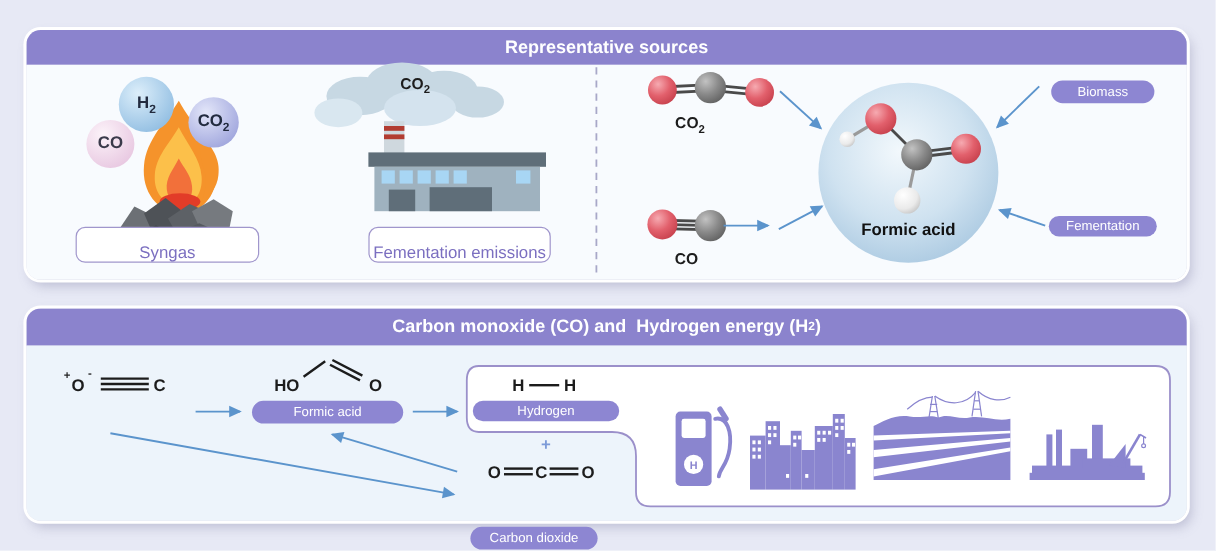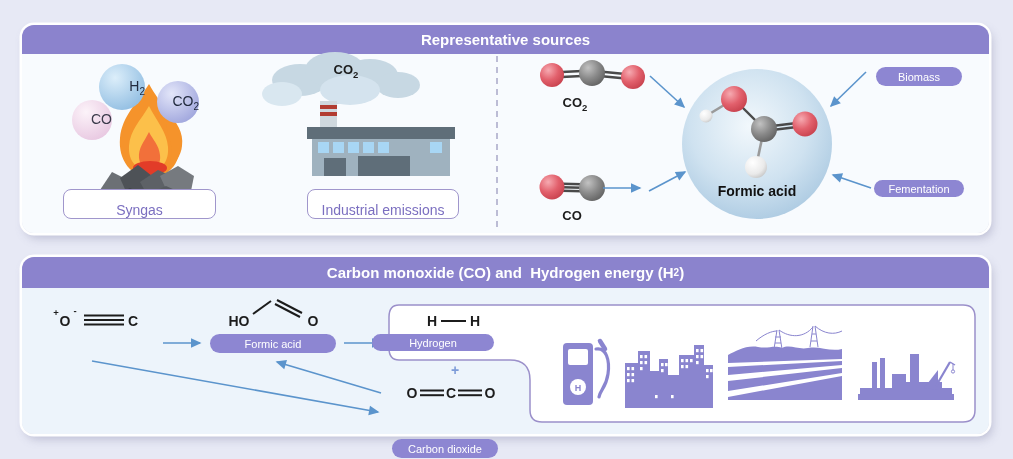--- a/index.html
+++ b/index.html
@@ -4,21 +4,21 @@
 <style>
   html,body{margin:0;padding:0;}
   .stage{position:relative;width:1013px;height:459px;background:#e7e9f5;font-family:"Liberation Sans",sans-serif;overflow:hidden;}
   .panel{position:absolute;border-radius:12px;box-shadow:0 0 0 2.5px #ffffff,3px 5px 10px rgba(110,110,150,.35);overflow:hidden;display:flex;flex-direction:column;}
   .panel-header{background:#8b83cd;color:#ffffff;font-size:15px;font-weight:700;display:flex;align-items:center;justify-content:center;white-space:pre;}
   .panel-header sub{font-size:10px;}
   .panel-body{flex:1;}
   .body-top{background:#f8fbfe;}
   .body-bottom{background:#edf4fb;}
   svg.overlay{position:absolute;left:0;top:0;pointer-events:none;}
-  .bubble{position:absolute;border-radius:50%;display:flex;align-items:center;justify-content:flex-end;font-size:14px;font-weight:400;color:#222b3f;}
+  .bubble{position:absolute;border-radius:50%;display:flex;align-items:center;justify-content:center;font-size:14px;font-weight:700;color:#222b3f;}
   .bubble sub{font-size:10px;}
   .label-box{position:absolute;background:#ffffff;border:1.5px solid #a096cc;border-radius:8px;color:#7b6fc0;font-size:14px;display:flex;align-items:flex-end;justify-content:center;}
   .pill{position:absolute;background:#8d86d2;border-radius:10px;color:#ffffff;font-size:11px;font-weight:500;display:flex;align-items:center;justify-content:center;}
   .chem-label{position:absolute;font-size:13px;font-weight:700;color:#1c1c1c;transform:translateX(-50%);white-space:nowrap;}
   .chem-label sub{font-size:9.5px;}
   .molecule-caption{position:absolute;font-size:14px;font-weight:700;color:#111111;transform:translateX(-50%);white-space:nowrap;}
   svg text{font-family:"Liberation Sans",sans-serif;}
   .atom{font-size:14px;font-weight:700;fill:#1c1c1c;text-anchor:middle;}
   .sup{font-size:9.5px;font-weight:700;fill:#1c1c1c;text-anchor:middle;}
   .bond{stroke:#1c1c1c;stroke-width:2;}
@@ -299,33 +299,33 @@
     <span><span>CO</span><sub>2</sub></span>
   </div>
   <div class="bubble" style="left:72px;top:100px;width:40px;height:40px;background:radial-gradient(circle at 35% 30%,#fcf3f9,#e3bddb);color:#3a3a4a;">
     <span><span>CO</span><sub></sub></span>
   </div>
 
   <div class="label-box" style="left:63px;top:189px;width:151px;height:28px;">
     <span>Syngas</span>
   </div>
   <div class="label-box" style="left:307px;top:189px;width:150px;height:28px;">
-    <span>Industrial emissions</span>
+    <span>Fementation emissions</span>
   </div>
 
   <div class="chem-label" style="left:346px;top:62px;">
     <span>CO</span><sub>2</sub>
   </div>
   <div class="chem-label" style="left:575px;top:95px;">
     <span>CO</span><sub>2</sub>
   </div>
   <div class="chem-label" style="left:572px;top:208px;">CO</div>
 
   <div class="molecule-caption" style="left:757px;top:183px;">Formic acid</div>
 
   <div class="pill" style="left:876px;top:67px;width:86px;height:19px;">Biomass</div>
   <div class="pill" style="left:874px;top:180px;width:90px;height:17px;">Fementation</div>
 
   <div class="pill" style="left:210px;top:334px;width:126px;height:19px;">Formic acid</div>
-  <div class="pill" style="left:372px;top:334px;width:122px;height:17px;">Hydrogen</div>
+  <div class="pill" style="left:394px;top:334px;width:122px;height:17px;">Hydrogen</div>
   <div class="pill" style="left:392px;top:403px;width:106px;height:19px;margin-top:36px;">Carbon dioxide</div>
 
 </div>
 
 </body></html>

